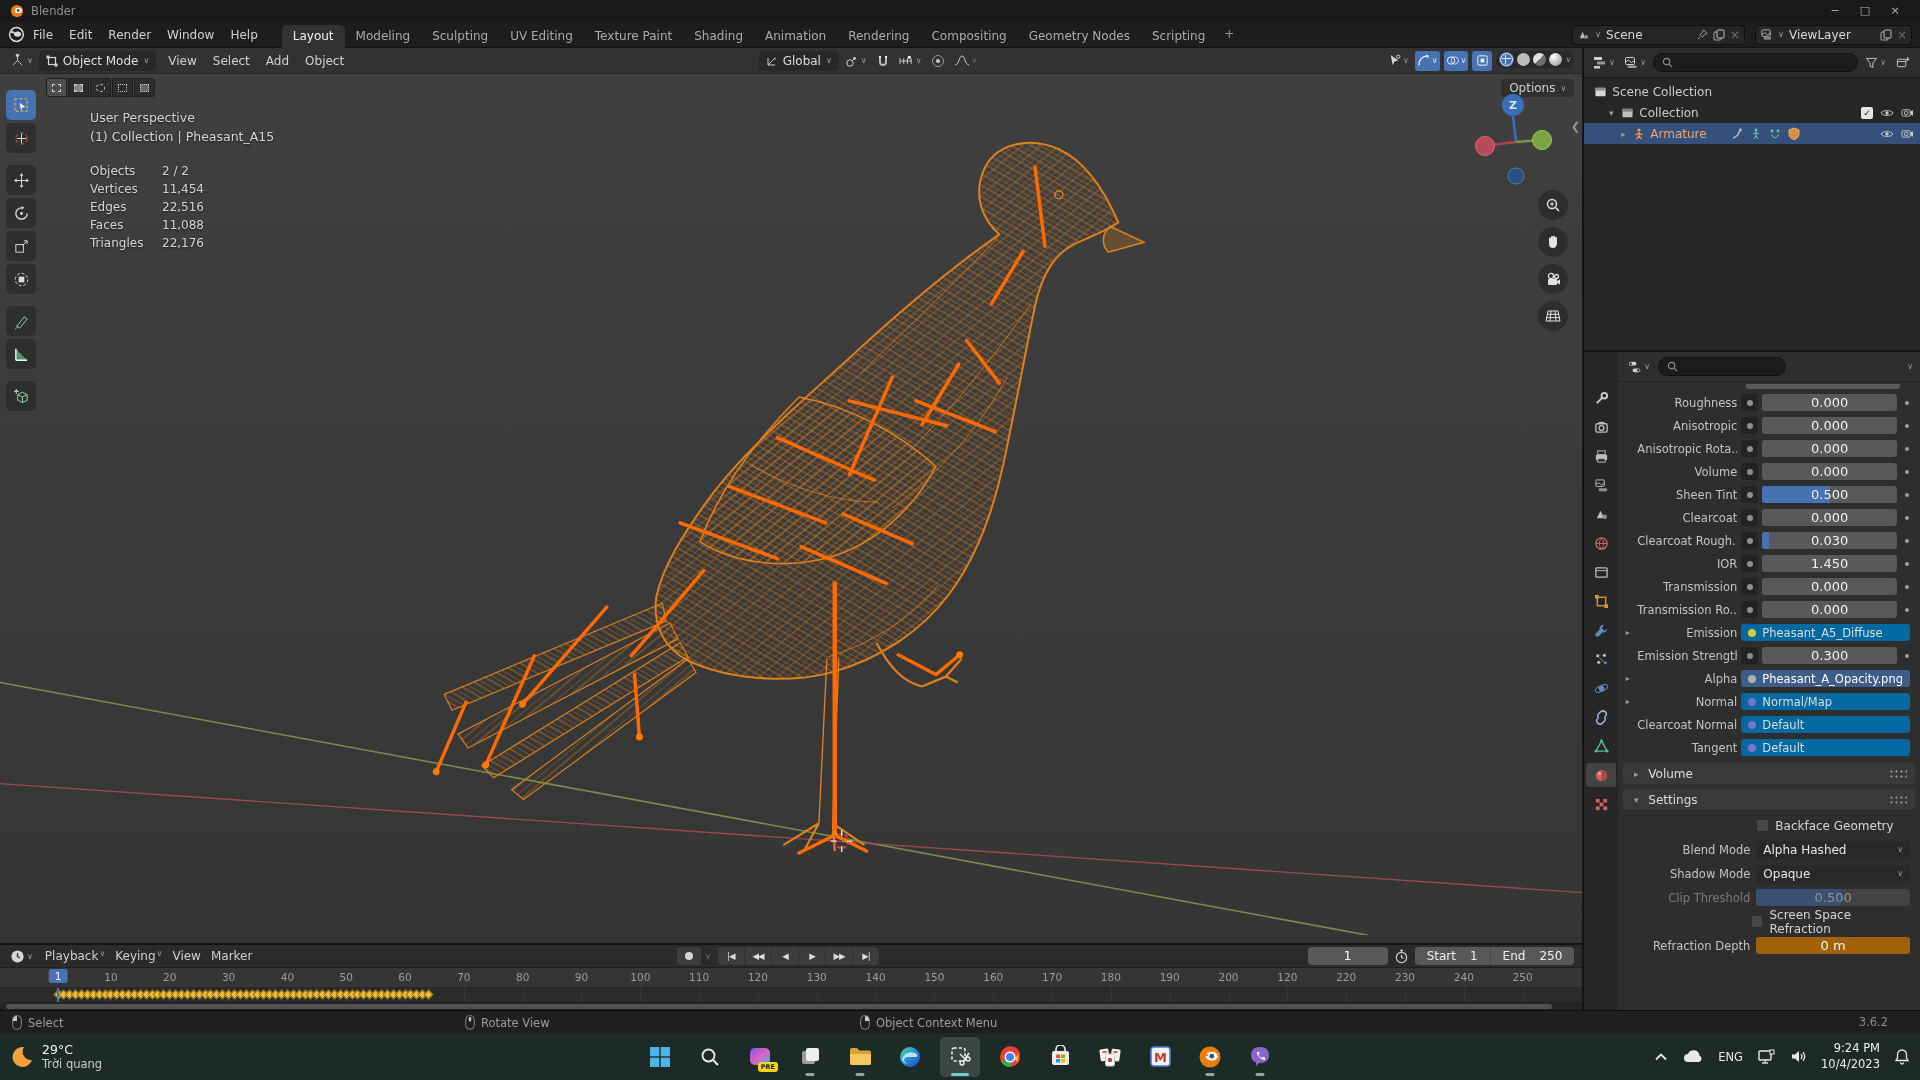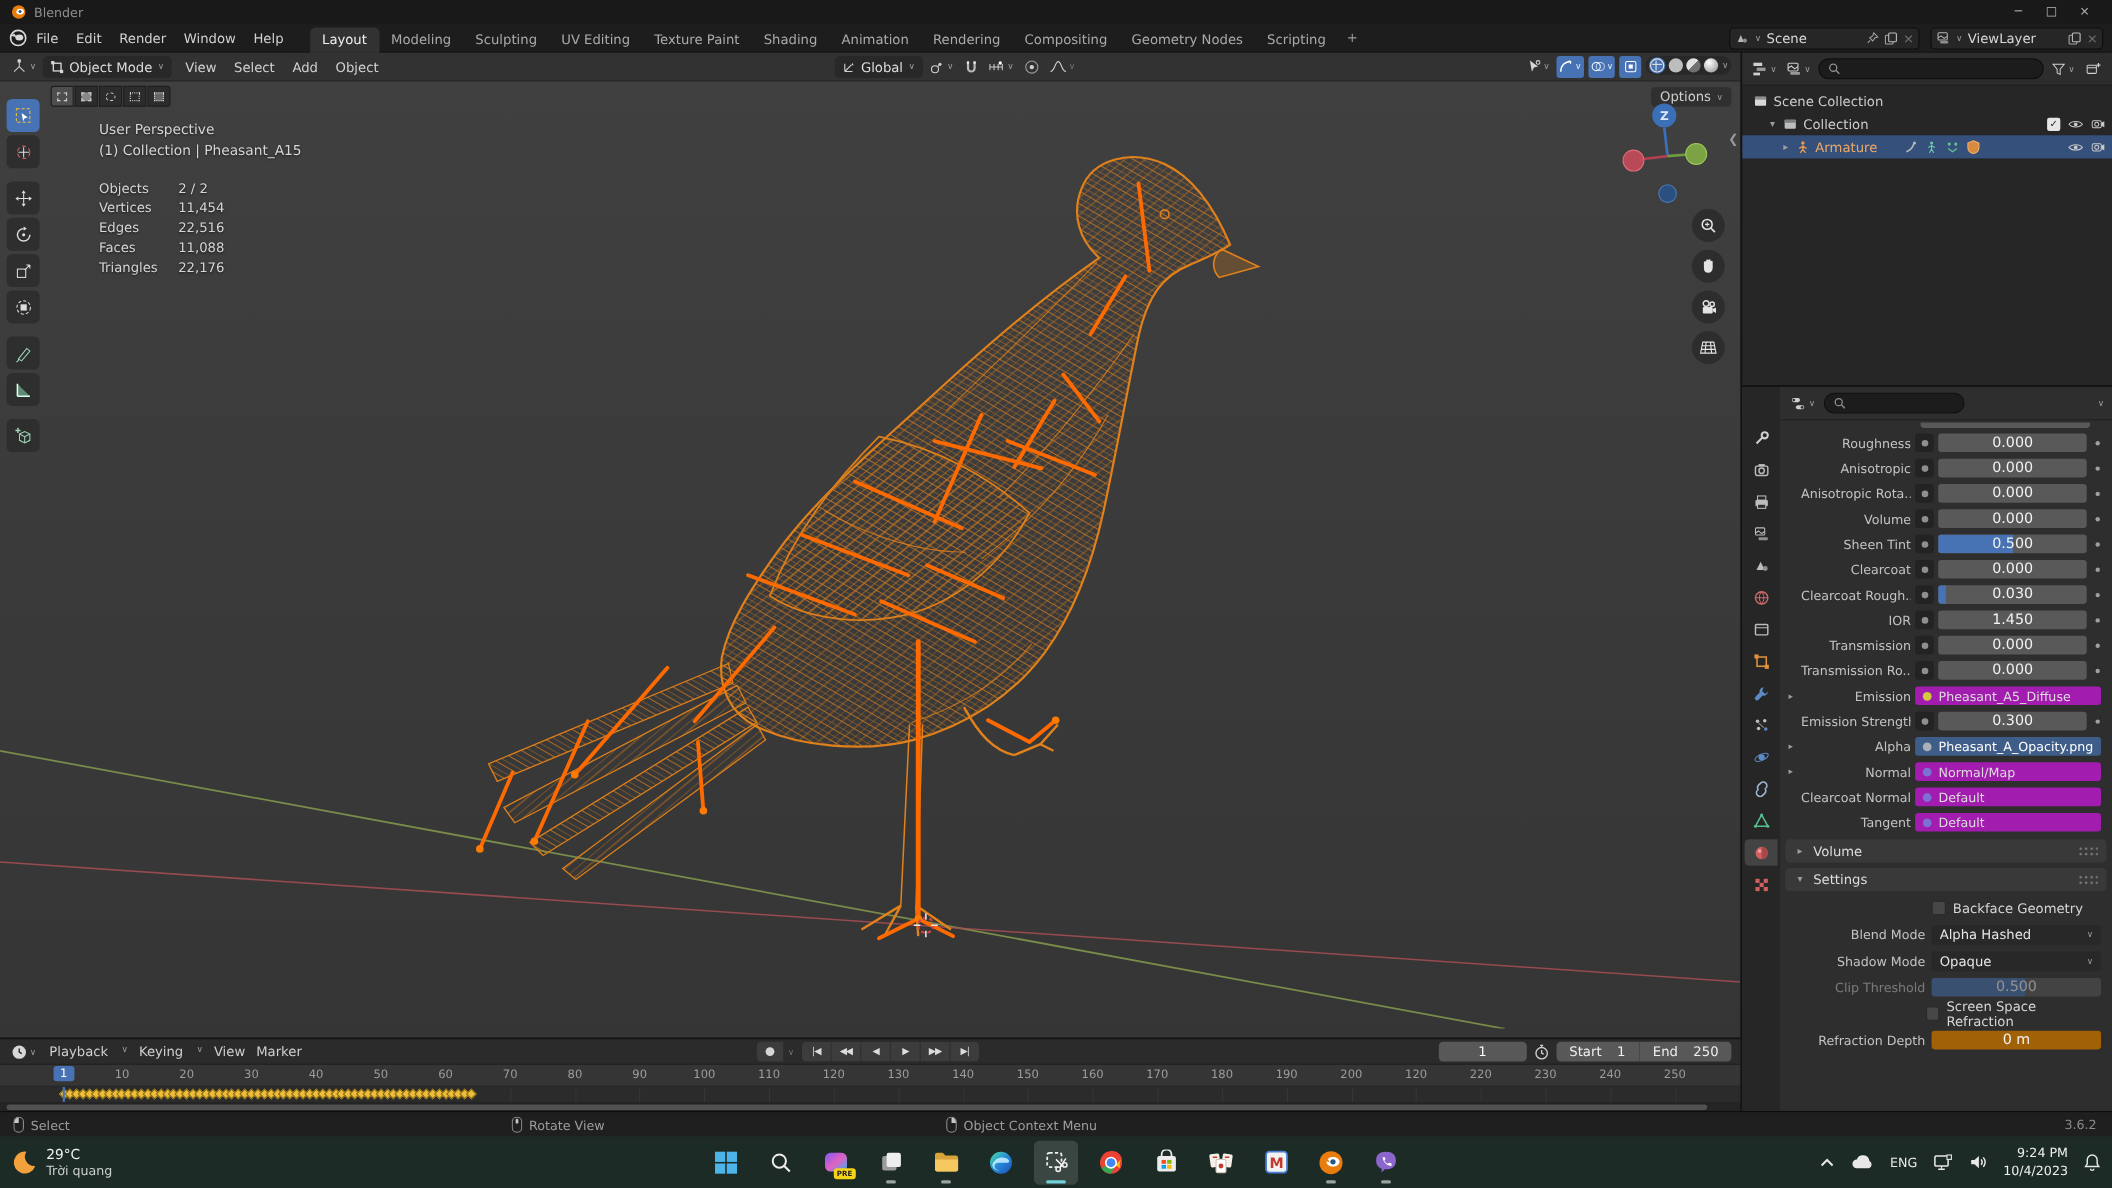--- a/index.html
+++ b/index.html
@@ -96,39 +96,39 @@
 .prow{display:flex;align-items:center;height:21px;margin:2px 8px 2px 4px;gap:4px;}
 .prow .exp{width:11px;text-align:center;color:#9d9d9d;font-size:8px;}
 .prow label{width:100px;text-align:right;color:#c3c3c3;font-size:11.5px;white-space:nowrap;overflow:hidden;}
 .animbtn{width:17px;height:17px;background:#232323;border-radius:3px;display:flex;align-items:center;justify-content:center;}
 .animbtn i{width:6px;height:6px;border-radius:50%;background:#8f8f8f;}
 .slider{flex:1;height:17px;background:#595959;border-radius:3px;position:relative;overflow:hidden;}
 .slider .fill{position:absolute;left:0;top:0;bottom:0;background:#4772b3;}
 .slider .val{position:absolute;inset:0;display:flex;align-items:center;justify-content:center;color:#f2f2f2;font-size:13px;}
 .dec{width:11px;display:flex;align-items:center;justify-content:center;}
 .dec i{width:4px;height:4px;border-radius:50%;background:#9f9f9f;}
-.tfield{flex:1;height:17px;background:#a21caf;border-radius:3px;display:flex;align-items:center;gap:6px;padding:0 7px;margin-right:2px;}
+.tfield{flex:1;height:17px;background:#0369a1;border-radius:3px;display:flex;align-items:center;gap:6px;padding:0 7px;margin-right:2px;}
 .tfield .tdot{width:8px;height:8px;border-radius:50%;}
 .tfield .tval{color:#ddd;font-size:11.5px;white-space:nowrap;overflow:hidden;}
 .prow.hl .tfield{background:#3e5d88;}
 .prow.hl .tval{color:#fff;}
 .sect{height:21px;background:#393939;border-radius:4px;margin:5px 5px;display:flex;align-items:center;gap:7px;padding:0 8px;color:#dcdcdc;}
 .sect .grip{margin-left:auto;width:18px;height:9px;background-image:radial-gradient(circle,#808080 1px,transparent 1.4px);background-size:5px 5px;}
 .setrow{display:flex;align-items:center;height:21px;margin:3px 10px 3px 4px;gap:6px;}
 .setrow label{width:128px;text-align:right;color:#c3c3c3;font-size:11.5px;}
 .setrow .field{flex:1;height:18px;background:#282828;border-radius:3px;display:flex;align-items:center;padding:0 7px;color:#e6e6e6;}
 .setrow .field .caret{margin-left:auto;}
 .checkbox{width:13px;height:13px;background:#474747;border:1px solid #2a2a2a;border-radius:2px;}
 .setrow.disabled{opacity:.5;}
 .setrow .slider{flex:1;}
 
 
 .timeline{height:67px;background:#2b2b2b;border-top:2px solid #141414;display:flex;flex-direction:column;}
 .theader{height:24px;display:flex;align-items:center;gap:6px;padding:0 8px;background:#2b2b2b;border-bottom:1px solid #1f1f1f;}
-.tmenu{color:#cfcfcf;padding:0 4px;display:flex;gap:12px;}
+.tmenu{color:#cfcfcf;padding:0 4px;display:flex;gap:1px;}
 .transport{display:flex;gap:1px;background:#2f2f2f;border-radius:4px;overflow:hidden;}
 .tpbtn{width:26px;height:18px;background:#3c3c3c;color:#dcdcdc;display:flex;align-items:center;justify-content:center;font-size:8.5px;letter-spacing:-1px;}
 .recbtn{width:24px;height:18px;background:#3c3c3c;border-radius:4px 0 0 4px;display:flex;align-items:center;justify-content:center;}
 .recbtn i{width:8px;height:8px;border-radius:50%;background:#d6d6d6;}
 .framefield{width:80px;height:18px;background:#585858;border-radius:4px;display:flex;align-items:center;justify-content:center;color:#fff;}
 .range{display:flex;height:18px;background:#585858;border-radius:4px;overflow:hidden;align-items:center;}
 .range .seg{display:flex;gap:14px;padding:0 12px;color:#efefef;}
 .range .div{width:1px;height:100%;background:#474747;}
 .ruler{height:20px;position:relative;background:#353535;border-bottom:1px solid #262626;}
 .tick{position:absolute;top:3px;transform:translateX(-50%);color:#9c9c9c;font-size:10.5px;}
@@ -136,21 +136,21 @@
 .keys{height:15px;position:relative;background:#2b2b2b;overflow:hidden;}
 .kline{position:absolute;top:0;bottom:0;width:1px;background:#363636;}
 .kf{position:absolute;top:3.5px;width:7px;height:7px;background:#eebd3b;border:1px solid #8c6c13;transform:rotate(45deg);}
 .phead{position:absolute;top:0;bottom:0;width:2px;background:#4772b3;}
 .tscroll{height:8px;position:relative;background:#242424;}
 .tscroll .handle{position:absolute;top:1.5px;height:5px;left:6px;right:30px;background:#515151;border-radius:3px;}
 
 
 .statusbar{position:absolute;top:1010px;left:0;right:0;height:23px;background:#1f1f1f;border-top:1px solid #0d0d0d;color:#9d9d9d;font-size:11.5px;}
 .sbitem{position:absolute;top:0;height:23px;display:flex;align-items:center;gap:6px;}
-.sbver{position:absolute;right:14px;top:0;line-height:23px;color:#8a8a8a;}
+.sbver{position:absolute;right:32px;top:0;line-height:23px;color:#8a8a8a;}
 
 
 .taskbar{position:absolute;top:1033px;left:0;right:0;height:47px;background:#1d2b26;display:flex;align-items:center;}
 .weather{position:absolute;left:10px;display:flex;align-items:center;gap:8px;color:#e8e8e8;}
 .weather .wtemp{font-size:12.5px;color:#f2f2f2;}
 .weather .wcond{font-size:11.5px;color:#c9cfcc;}
 .tbicons{position:absolute;left:50%;transform:translateX(-50%);display:flex;gap:10px;}
 .tbicon{width:40px;height:40px;border-radius:5px;display:flex;align-items:center;justify-content:center;position:relative;}
 .tbicon.activeapp{background:rgba(255,255,255,.13);}
 .tbicon .dash{position:absolute;bottom:1px;left:50%;transform:translateX(-50%);width:9px;height:3px;border-radius:2px;background:#9aa49f;}

